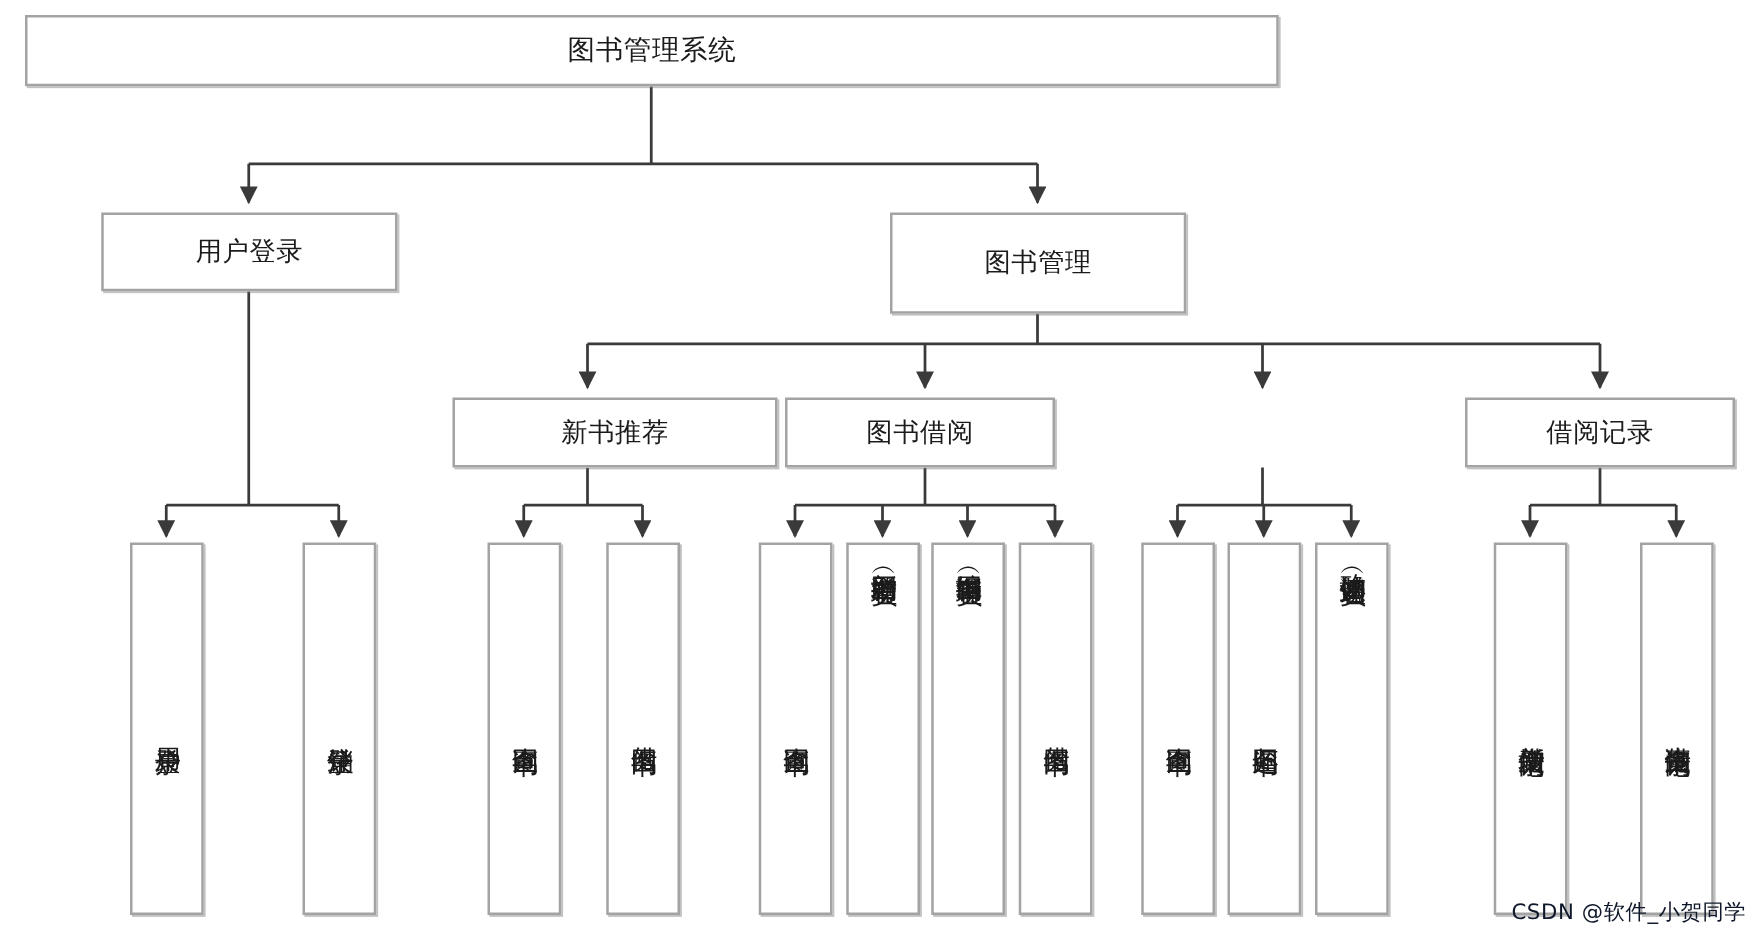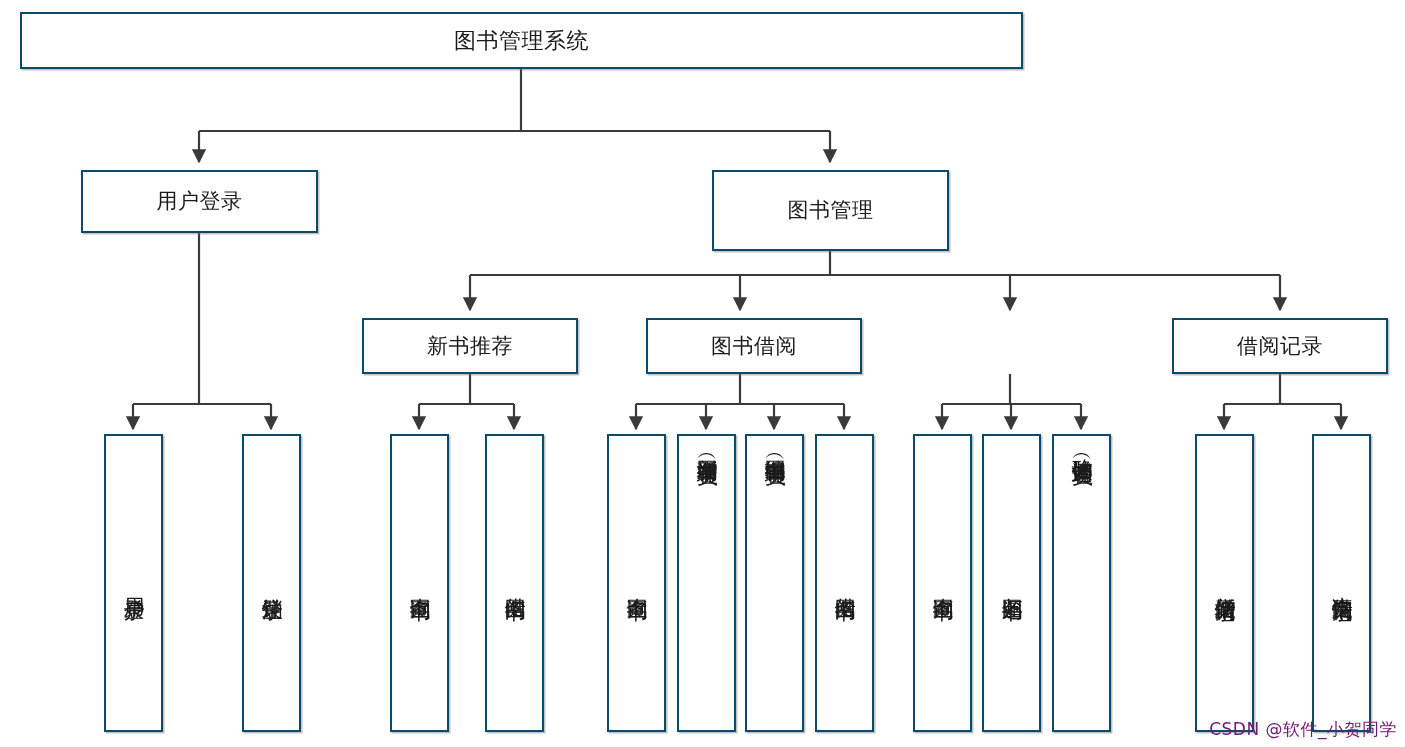--- a/index.html
+++ b/index.html
@@ -23,21 +23,21 @@
     left: 0;
     top: 0;
     width: 1405px;
     height: 747px;
     pointer-events: none;
   }
   .node {
     position: absolute;
     box-sizing: border-box;
     background: #ffffff;
-    border: 2px solid #0c4a6e;
+    border: 2px solid #a3a3a3;
     box-shadow: 1.5px 1.5px 0 0 rgba(120,120,120,0.45);
     display: flex;
     align-items: center;
     justify-content: center;
     color: #1b1b1b;
     z-index: 2;
   }
   .node-label {
     font-size: 21px;
     line-height: 1.15;
@@ -65,21 +65,21 @@
   }
   .node.leaf.top-align .node-label {
     justify-content: flex-start;
     padding-top: 6px;
   }
   #watermark {
     position: absolute;
     right: 8px;
     bottom: 6px;
     font-size: 17px;
-    color: #701a75;
+    color: #0f172a;
     letter-spacing: 0.5px;
     white-space: nowrap;
     z-index: 5;
     font-family: "DejaVu Sans", "Liberation Sans", sans-serif;
   }
 </style>
 </head>
 <body>
 
 <div id="diagram-canvas">
@@ -139,25 +139,25 @@
   </div>
 
   <div class="node" style="left:81px; top:170px; width:237px; height:63px;">
     <span class="node-label">用户登录</span>
   </div>
 
   <div class="node" style="left:712px; top:170px; width:237px; height:81px;">
     <span class="node-label">图书管理</span>
   </div>
 
-  <div class="node" style="left:362px; top:318px; width:216px; height:56px;">
+  <div class="node" style="left:362px; top:318px; width:260px; height:56px;">
     <span class="node-label">新书推荐</span>
   </div>
 
-  <div class="node" style="left:646px; top:318px; width:216px; height:56px;">
+  <div class="node" style="left:628px; top:318px; width:216px; height:56px;">
     <span class="node-label">图书借阅</span>
   </div>
 
 
   <div class="node" style="left:1172px; top:318px; width:216px; height:56px;">
     <span class="node-label">借阅记录</span>
   </div>
 
   <div class="node leaf" style="left:104px; top:434px; width:59px; height:298px;">
     <span class="node-label">用户登录</span>

